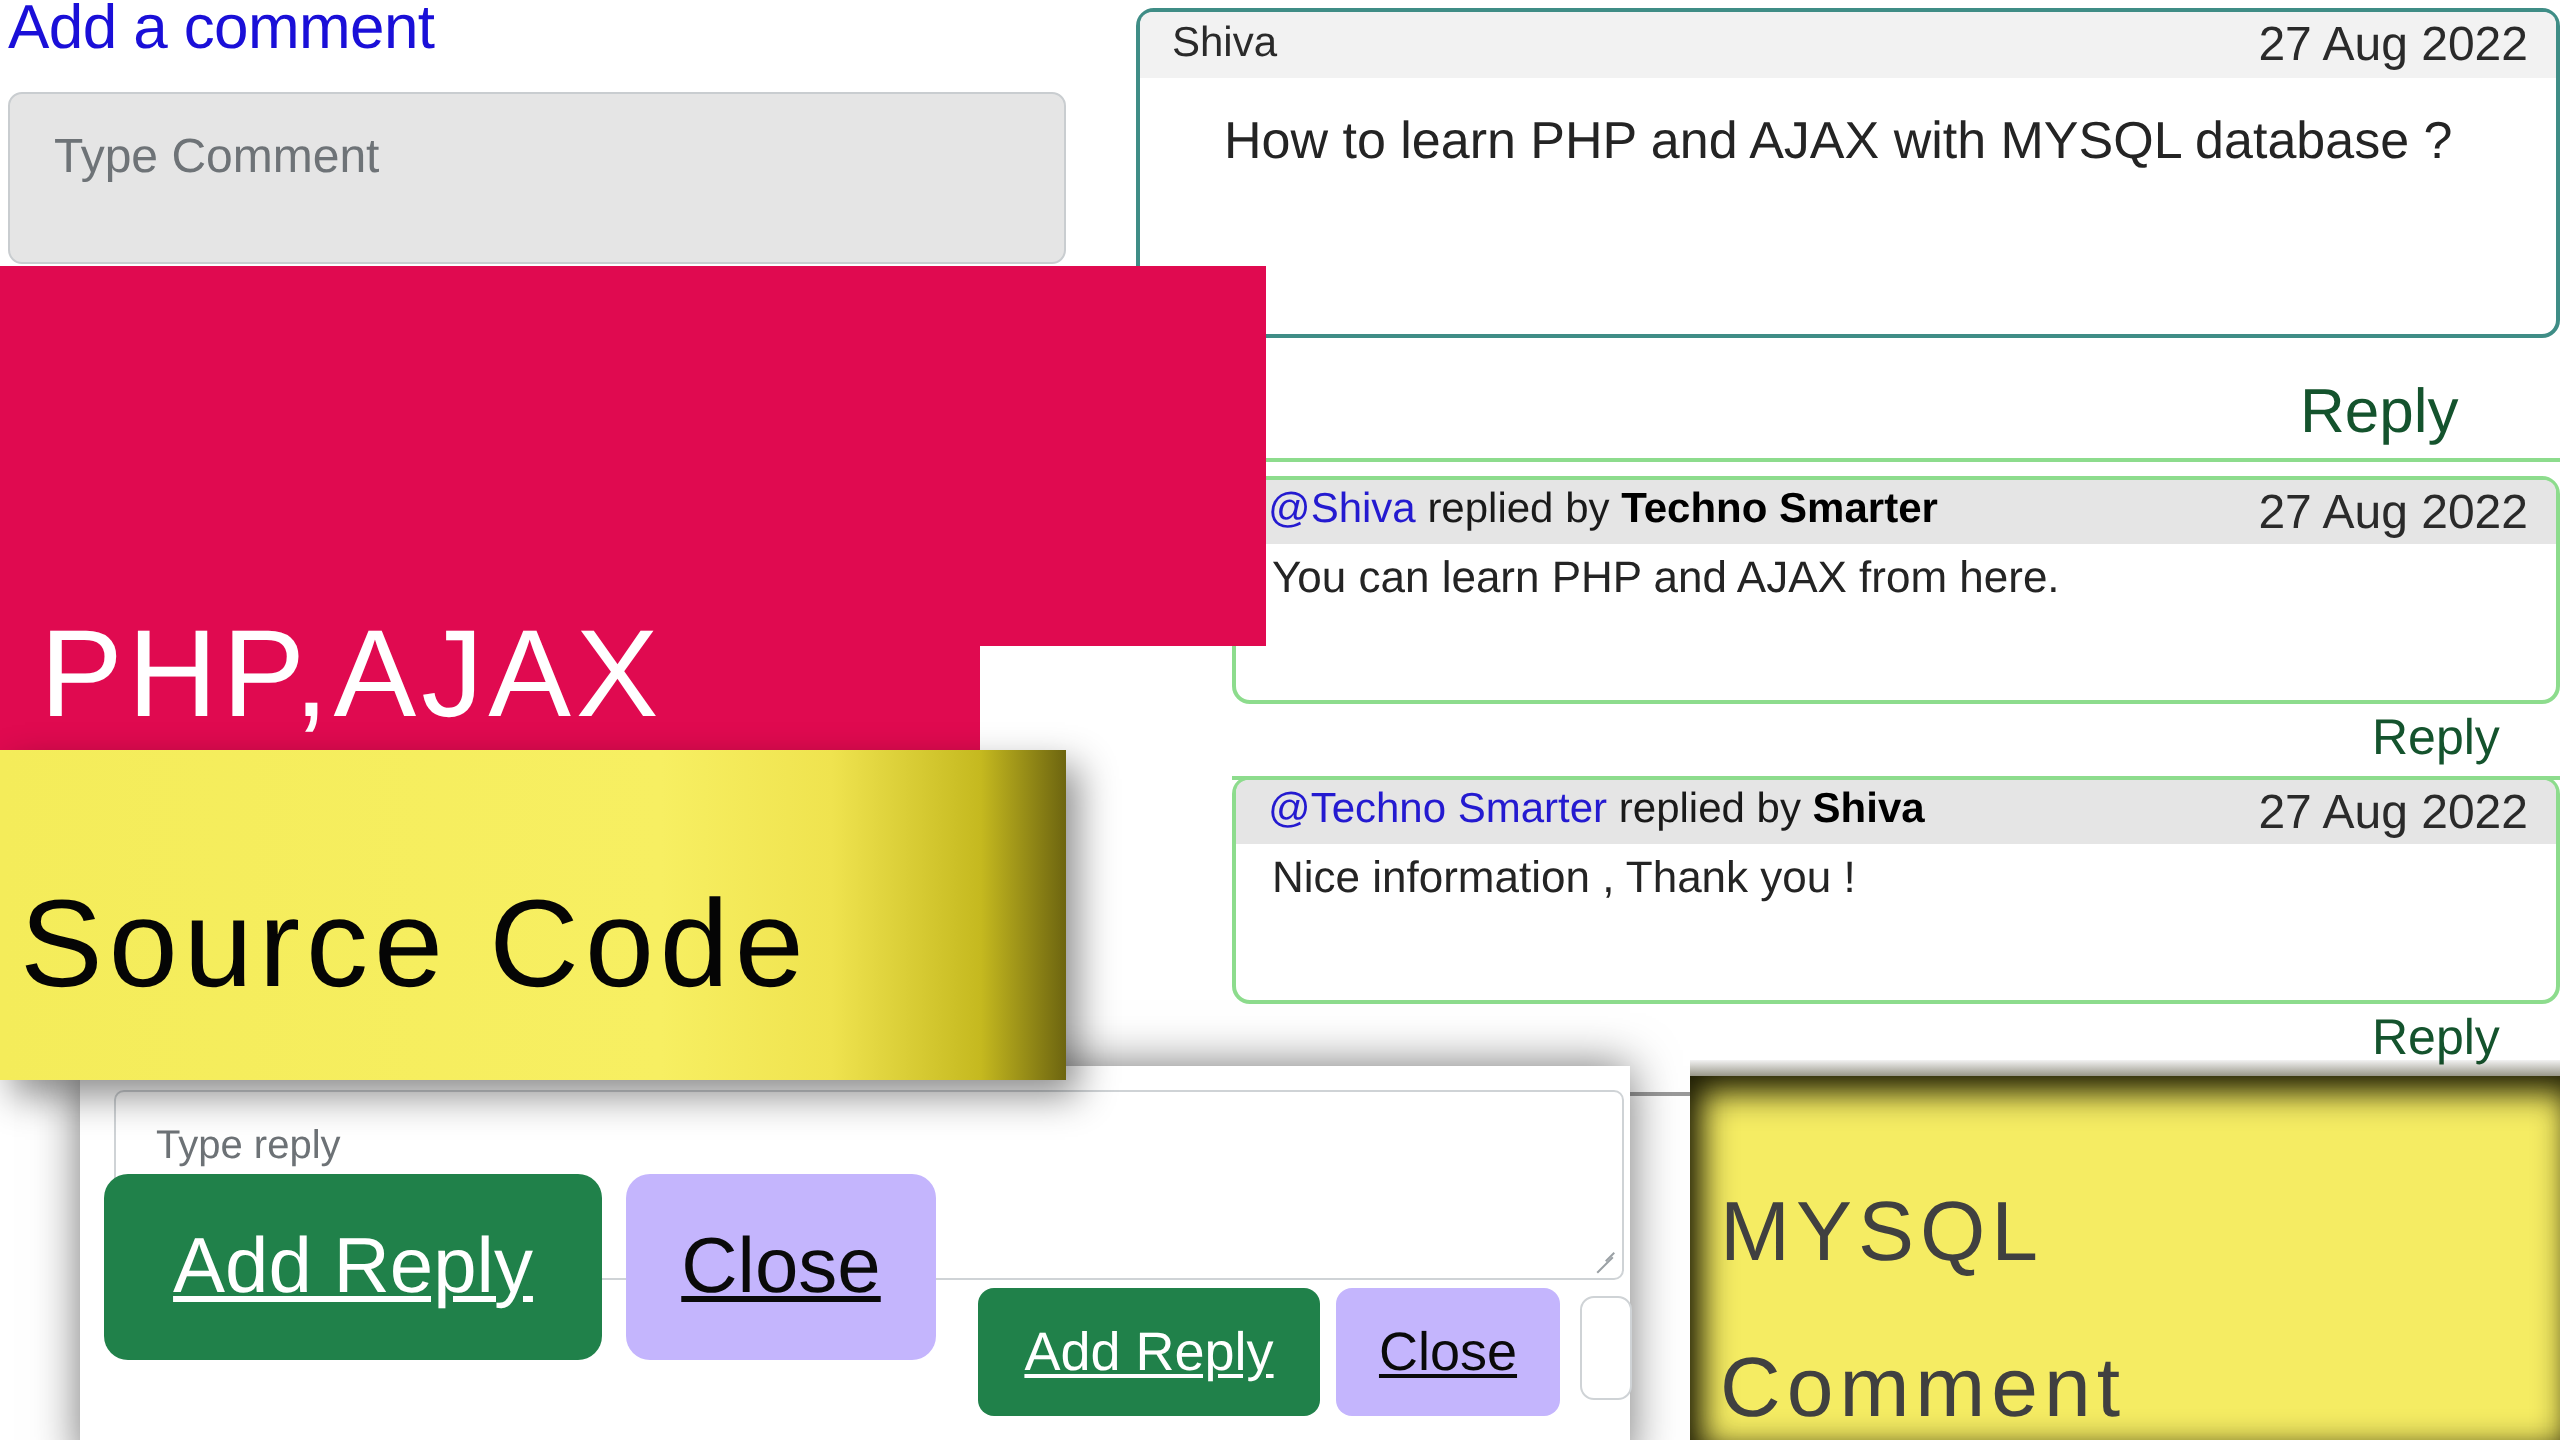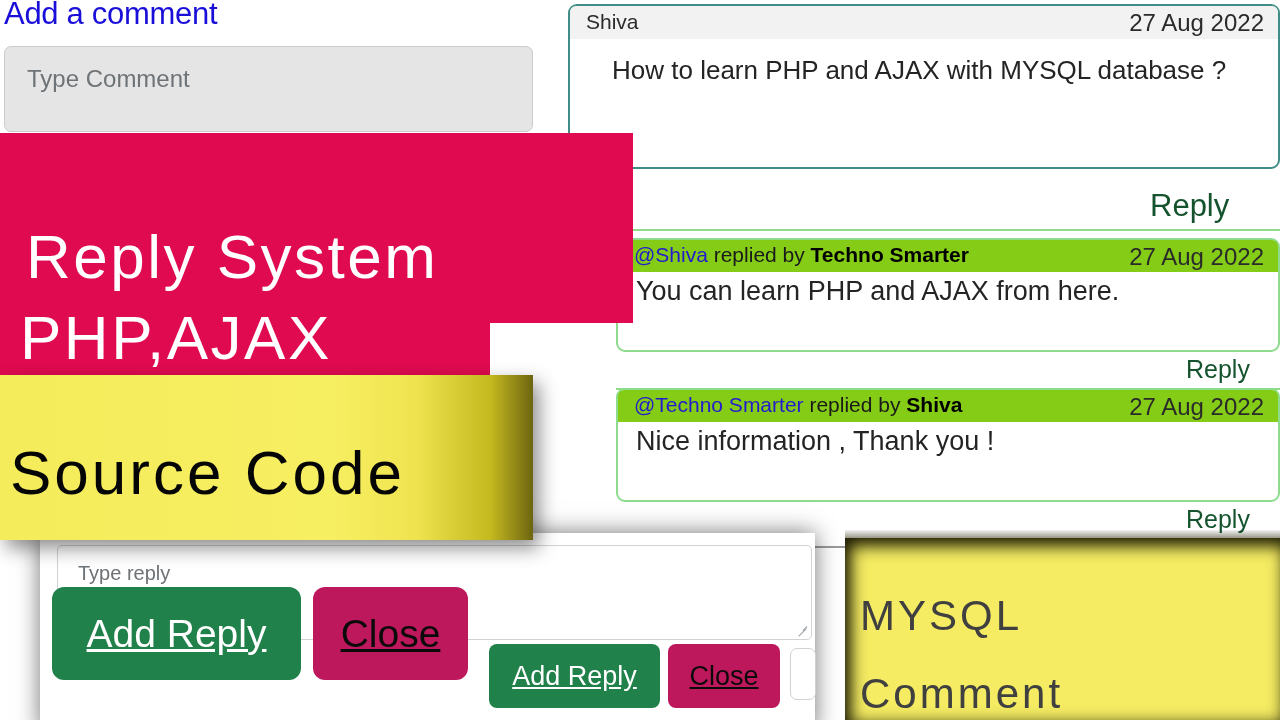--- a/index.html
+++ b/index.html
@@ -58,21 +58,21 @@
     border: 2px solid #8ddc8d;
     border-radius: 9px;
   }
   .cmt-head {
     position: relative;
     background: #f2f2f2;
     height: 33px;
     border-radius: 6px 6px 0 0;
   }
   .cmt-reply-head {
-    background: #84cc16;
+    background: #e5e5e5;
     height: 32px;
     position: relative;
     border-radius: 6px 6px 0 0;
   }
   .cmt-author {
     position: absolute; left: 16px; top: 4px;
     font-size: 21px; color: #2a2a2a;
     white-space: nowrap;
   }
   .cmt-date {
@@ -89,21 +89,21 @@
   }
   .reply-mention {
     position: absolute; left: 16px; top: 3px;
     font-size: 21px; color: #241ad0;
     white-space: nowrap;
   }
   .reply-mention .bywho { color: #1a1a1a; }
   .reply-mention .bywho b { color: #000000; font-weight: bold; }
   .reply-body {
     position: absolute; left: 18px; top: 36px;
-    font-size: 27px; color: #242424;
+    font-size: 22px; color: #242424;
     white-space: nowrap;
   }
   .reply-link {
     position: absolute;
     font-size: 25px;
     color: #14532d;
     white-space: nowrap;
     cursor: pointer;
   }
   .hr-line {
@@ -160,21 +160,21 @@
   .btn {
     position: absolute;
     box-sizing: border-box;
     display: flex; align-items: center; justify-content: center;
     border: none;
     cursor: pointer;
     font-family: "Liberation Sans", sans-serif;
     text-decoration: underline;
   }
   .btn-green { background: #20814a; color: #ffffff; }
-  .btn-yellow { background: #be185d; color: #0a0a0a; }
+  .btn-yellow { background: #c4b5fd; color: #0a0a0a; }
 
   
   #btn-add-reply-small {
     left: 489px; top: 644px;
     width: 171px; height: 64px;
     border-radius: 8px; font-size: 27px;
   }
   #btn-close-small {
     left: 668px; top: 644px;
     width: 112px; height: 64px;
@@ -310,21 +310,20 @@
     </div>
 
   </div>
 
   <button id="btn-add-reply-small" class="btn btn-green">Add Reply</button>
   <button id="btn-close-small" class="btn btn-yellow">Close</button>
   <div id="small-input-stub"></div>
 
   <div id="banner-pink-top"></div>
   <div id="banner-pink-bottom"></div>
-  <div id="banner-line-2" class="banner-line">Reply System</div>
   <div id="banner-line-3" class="banner-line">PHP,AJAX</div>
 
   <div id="banner-yellow"></div>
   <div id="banner-yellow-text">Source Code</div>
 
   <button id="btn-add-reply-big" class="btn btn-green">Add Reply</button>
   <button id="btn-close-big" class="btn btn-yellow">Close</button>
 
   <div id="banner-mysql-shadow-top"></div>
   <div id="banner-mysql"></div>

